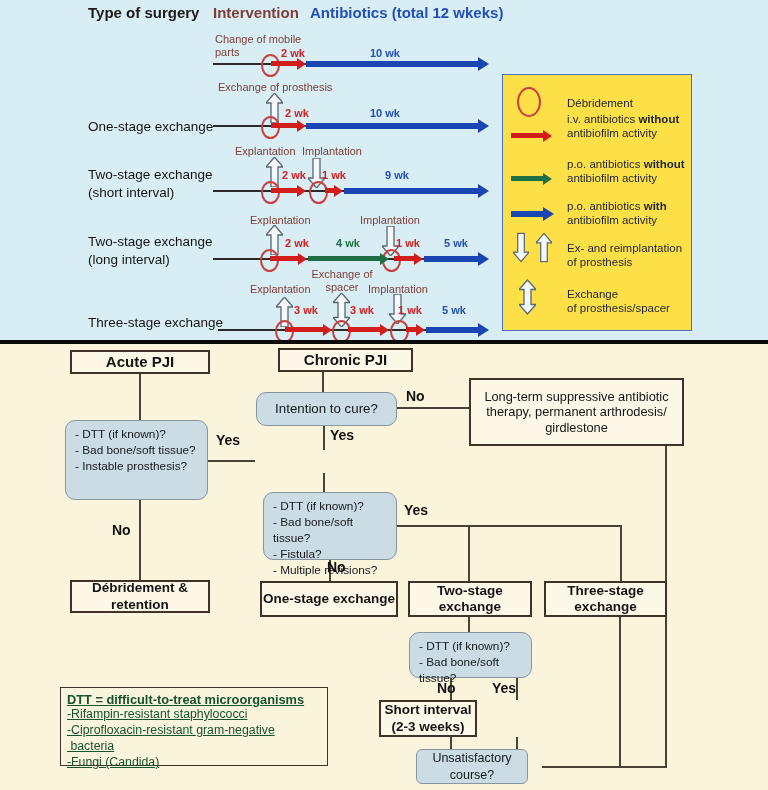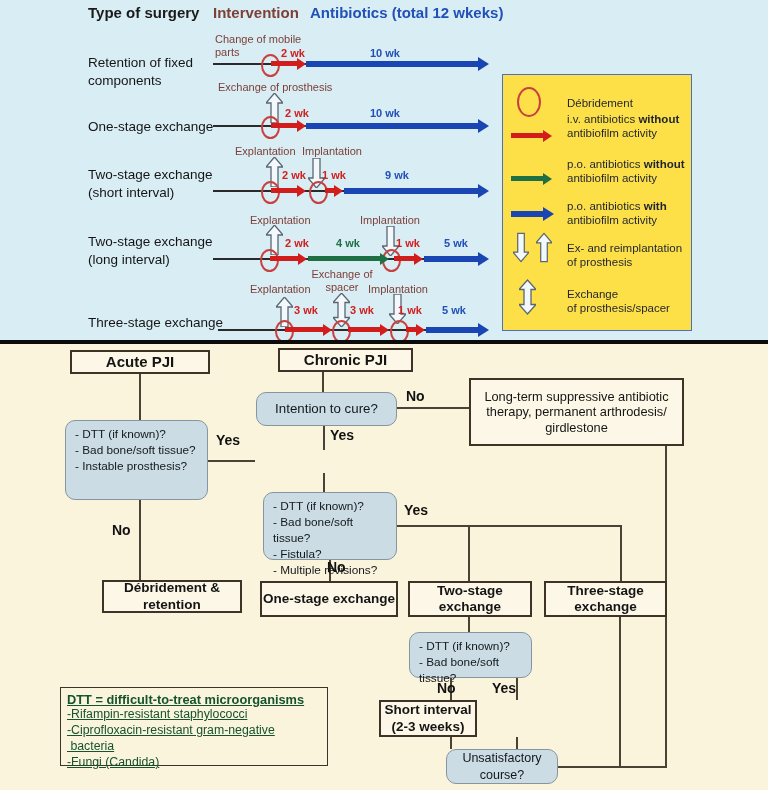--- a/index.html
+++ b/index.html
@@ -49,22 +49,20 @@
 <body>
 
 <div id="figure">
 
   <div id="top-panel">
 
     <div class="abs hdr dark" style="left:88px;top:4px;">Type of surgery</div>
     <div class="abs hdr maroon" style="left:213px;top:4px;">Intervention</div>
     <div class="abs hdr blue" style="left:310px;top:4px;">Antibiotics (total 12 wkeks)</div>
 
-    <div class="abs rowlabel" style="left:88px;top:54px;">Retention of fixed
-components</div>
     <div class="abs ann" style="left:215px;top:33px;">Change of mobile
 parts</div>
     <div class="abs tline" style="left:213px;top:63px;width:267px;"></div>
     <div class="abs ring" style="left:261px;top:54px;"></div>
     <div class="abs bar red" style="left:271px;top:61px;width:26px;"></div>
     <div class="abs bar blue" style="left:306px;top:61px;width:172px;"></div>
     <div class="abs wk red" style="left:281px;top:47px;">2 wk</div>
     <div class="abs wk blue" style="left:370px;top:47px;">10 wk</div>
 
     <div class="abs rowlabel" style="left:88px;top:118px;">One-stage exchange</div>
@@ -211,33 +209,33 @@
     <div class="abs fbox plain" style="left:469px;top:34px;width:215px;height:68px;">Long-term suppressive antibiotic
 therapy, permanent arthrodesis/
 girdlestone</div>
     <div class="abs dbox" style="left:65px;top:76px;width:143px;height:80px;">- DTT (if known)?
 - Bad bone/soft tissue?
 - Instable prosthesis?</div>
     <div class="abs dbox" style="left:263px;top:148px;width:134px;height:68px;">- DTT (if known)?
 - Bad bone/soft tissue?
 - Fistula?
 - Multiple revisions?</div>
-    <div class="abs fbox mid" style="left:70px;top:236px;width:140px;height:33px;margin-left:32px;">Débridement &amp;
+    <div class="abs fbox mid" style="left:70px;top:236px;width:140px;height:33px;">Débridement &amp;
 retention</div>
     <div class="abs fbox mid" style="left:260px;top:237px;width:138px;height:36px;">One-stage exchange</div>
     <div class="abs fbox mid" style="left:408px;top:237px;width:124px;height:36px;">Two-stage
 exchange</div>
     <div class="abs fbox mid" style="left:544px;top:237px;width:123px;height:36px;">Three-stage
 exchange</div>
     <div class="abs dbox" style="left:409px;top:288px;width:123px;height:46px;">- DTT (if known)?
 - Bad bone/soft
 tissue?</div>
     <div class="abs fbox mid" style="left:379px;top:356px;width:98px;height:37px;">Short interval
 (2-3 weeks)</div>
-    <div class="abs dbox center" style="left:446px;top:405px;width:112px;height:35px;font-size:12.5px;">Unsatisfactory
+    <div class="abs dbox center" style="left:416px;top:405px;width:112px;height:35px;font-size:12.5px;border-radius:6px;">Unsatisfactory
 course?</div>
 
     <div class="abs yn" style="left:216px;top:88px;">Yes</div>
     <div class="abs yn" style="left:406px;top:44px;">No</div>
     <div class="abs yn" style="left:330px;top:83px;">Yes</div>
     <div class="abs yn" style="left:112px;top:178px;">No</div>
     <div class="abs yn" style="left:404px;top:158px;">Yes</div>
     <div class="abs yn" style="left:327px;top:215px;">No</div>
     <div class="abs yn" style="left:437px;top:336px;">No</div>
     <div class="abs yn" style="left:492px;top:336px;">Yes</div>

